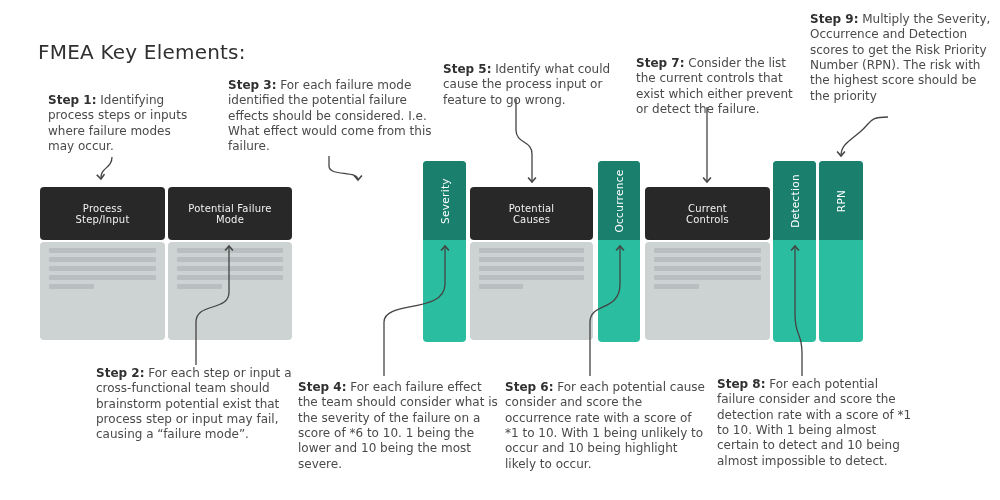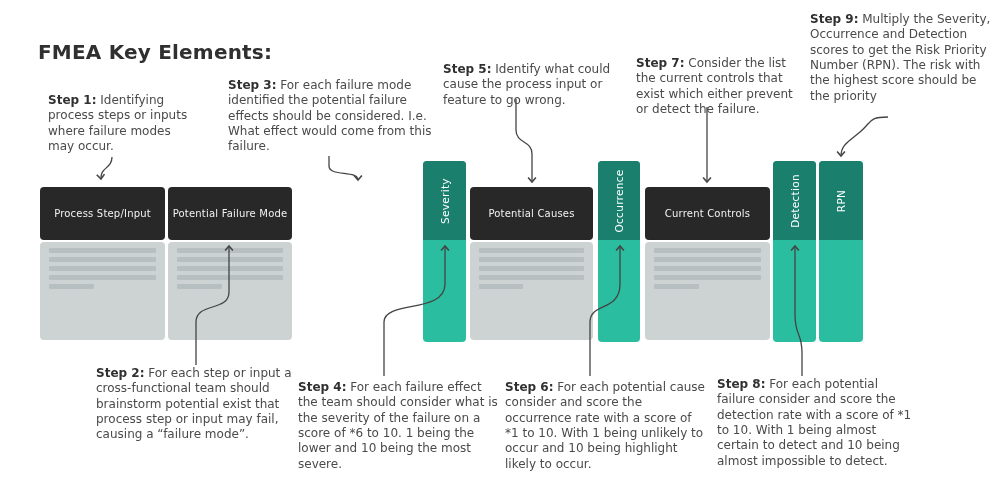--- a/index.html
+++ b/index.html
@@ -11,33 +11,33 @@
     --ink:#303030;
     --text-gray:#4a4a4a;
     --arrow:#444444;
   }
   html,body{margin:0;padding:0;background:#ffffff;}
   .canvas{
     position:relative;width:1000px;height:500px;background:#fff;
     font-family:"DejaVu Sans","Liberation Sans",sans-serif;overflow:hidden;
   }
   .title{
-    position:absolute;left:38px;top:40px;font-size:20px;font-weight:bold;
+    position:absolute;left:38px;top:40px;font-size:20px;font-weight:normal;
     color:var(--ink);letter-spacing:.2px;
   }
   .step{
     position:absolute;font-size:12px;line-height:1.28;color:var(--text-gray);
   }
   .step b{color:var(--ink);font-weight:bold;}
   .col{position:absolute;top:0;height:500px;}
   .col-header{
     position:absolute;top:187px;height:53px;left:0;right:0;
     background:var(--header-dark);border-radius:4px;color:#f2f2f2;
     display:flex;align-items:center;justify-content:center;
-    font-size:10px;letter-spacing:.2px;text-align:center;padding:0 4px;box-sizing:border-box;
+    font-size:10px;letter-spacing:.2px;text-align:center;padding:0 20px;box-sizing:border-box;
   }
   .col-body{
     position:absolute;top:242px;height:98px;left:0;right:0;
     background:var(--body-gray);border-radius:4px;
     padding:6px 9px;box-sizing:border-box;
   }
   .col-body i{display:block;height:5px;background:var(--line-gray);border-radius:1px;margin-bottom:4px;}
   .col-body i.short{width:42%;}
   .score-col{
     position:absolute;top:161px;height:181px;border-radius:4px;

